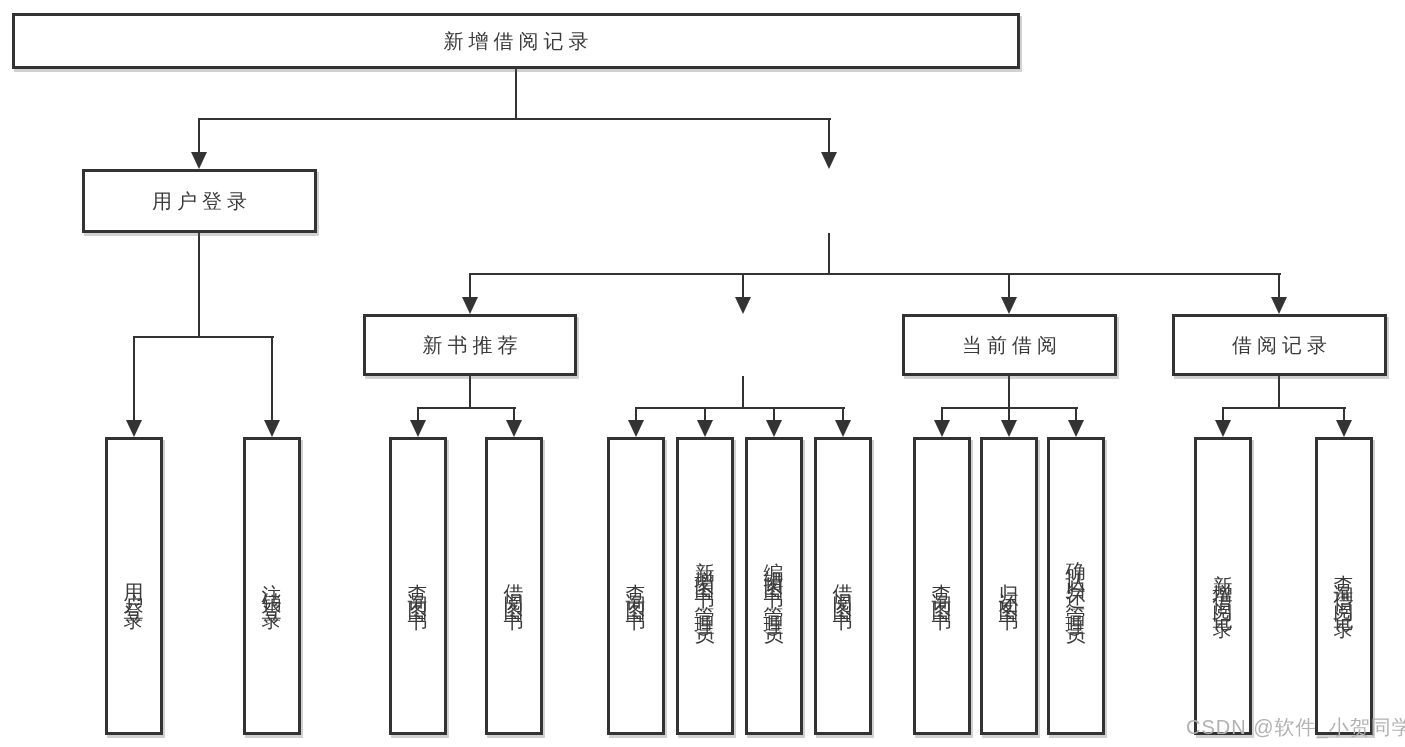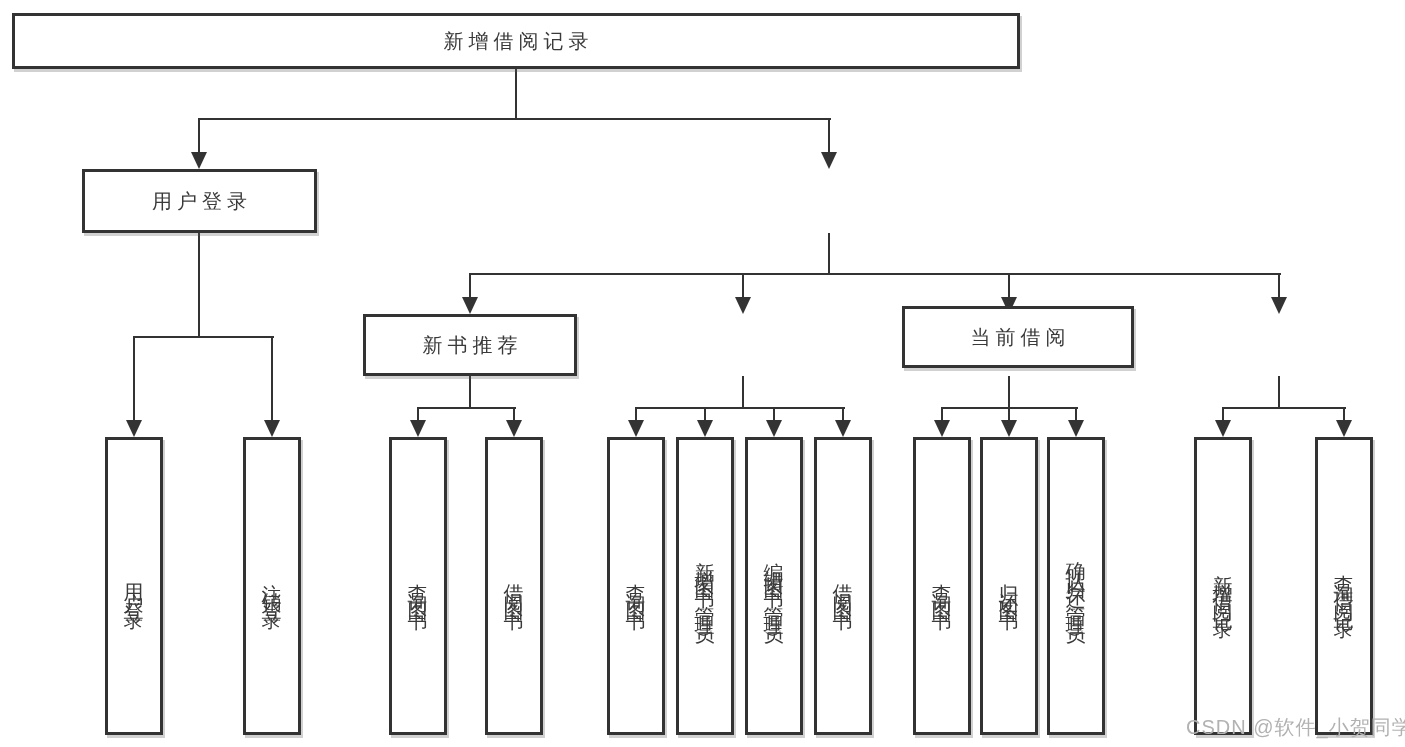--- a/index.html
+++ b/index.html
@@ -59,21 +59,22 @@
   <div class="vline" style="left:469px;top:273px;height:25px"></div>
   <div class="arrow" style="left:462px;top:297px"></div>
   <div class="vline" style="left:742px;top:273px;height:25px"></div>
   <div class="arrow" style="left:735px;top:297px"></div>
   <div class="vline" style="left:1008px;top:273px;height:25px"></div>
   <div class="arrow" style="left:1001px;top:297px"></div>
   <div class="vline" style="left:1278px;top:273px;height:25px"></div>
   <div class="arrow" style="left:1271px;top:297px"></div>
 
   <div class="node hbox" style="left:363px;top:314px;width:214px;height:62px">新书推荐</div>
-  <div class="node hbox" style="left:902px;top:306px;width:232px;height:62px">当前借阅</div>
+  <div class="node hbox" style="left:902px;top:314px;width:215px;height:62px">当前借阅</div>
+  <div class="node hbox" style="left:1172px;top:314px;width:215px;height:62px">借阅记录</div>
 
   <div class="vline" style="left:469px;top:376px;height:32px"></div>
   <div class="hline" style="left:417px;top:407px;width:99px"></div>
   <div class="vline" style="left:417px;top:407px;height:14px"></div>
   <div class="arrow" style="left:410px;top:420px"></div>
   <div class="vline" style="left:513px;top:407px;height:14px"></div>
   <div class="arrow" style="left:506px;top:420px"></div>
 
   <div class="vline" style="left:742px;top:376px;height:32px"></div>
   <div class="hline" style="left:635px;top:407px;width:210px"></div>

